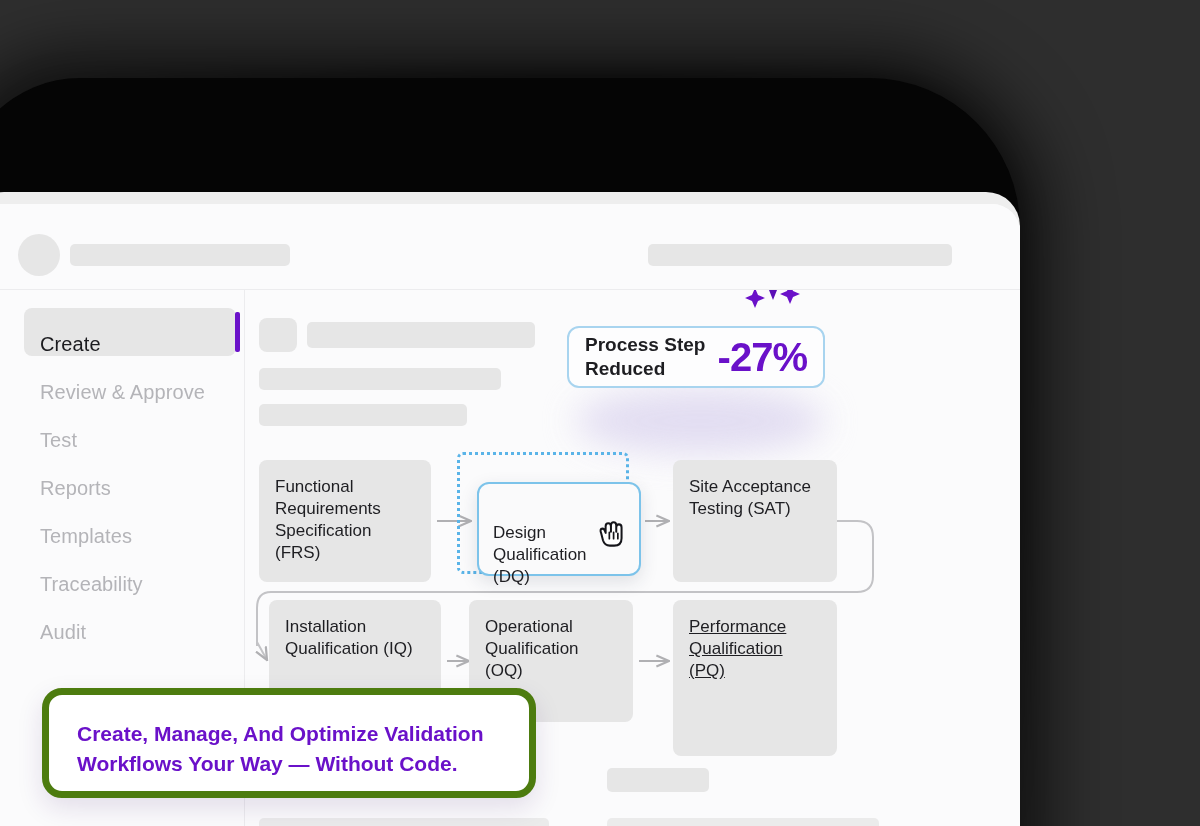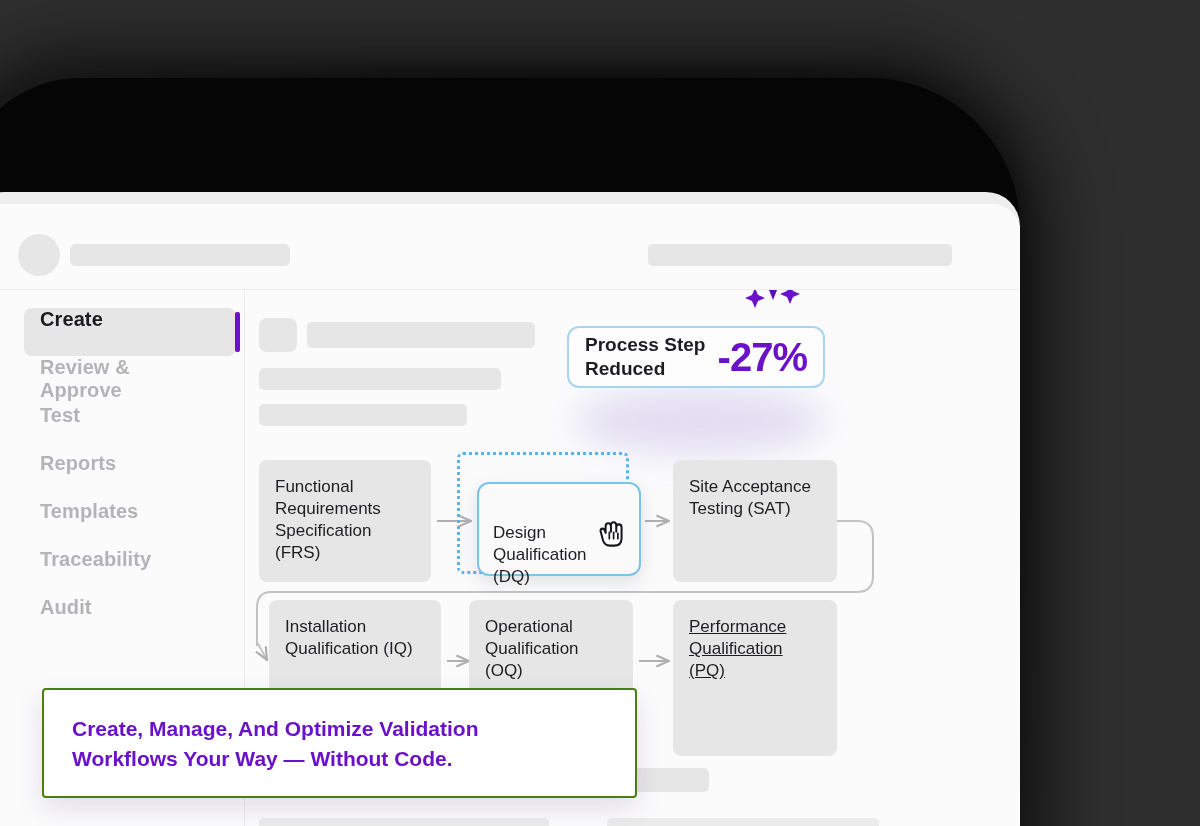--- a/index.html
+++ b/index.html
@@ -102,27 +102,26 @@
     flex: 0 0 275px;
     background: #fbfbfc;
     border-right: 1px solid #ececee;
     padding-top: 18px;
   }
   .nav-item {
     position: relative;
     height: 48px;
     margin: 0 30px 0 54px;
     display: flex;
-    align-items: flex-start;
+    align-items: flex-end;
     font-size: 20px;
     color: #b4b4b8;
     border-radius: 8px;
     padding-left: 16px;
     letter-spacing: 0.1px;
-    font-weight: bold;
   }
   .nav-item.active {
     background: #e6e6e6;
     color: #1b1b1f;
     margin-right: 8px;
   }
   .nav-item.active .accent {
     position: absolute;
     right: -4px; top: 4px;
     width: 5px; height: 40px;
@@ -243,24 +242,24 @@
   #grab-cursor {
     position: absolute;
     right: 10px; bottom: 22px;
     width: 34px; height: 34px;
   }
 
   
   #callout {
     position: absolute;
     left: 42px; top: 688px;
-    width: 595px; height: 110px;
+    width: 494px; height: 110px;
     background: #ffffff;
-    border: 2px solid #4d7c0f;
-    border-radius: 4px;
+    border: 7px solid #4d7c0f;
+    border-radius: 20px;
     padding: 24px 28px;
     z-index: 20;
     box-shadow: 0 10px 26px rgba(60,20,110,.13);
   }
   #callout-text {
     font-size: 21px;
     font-weight: 700;
     line-height: 1.42;
     color: #6a11c9;
     white-space: pre-line;

